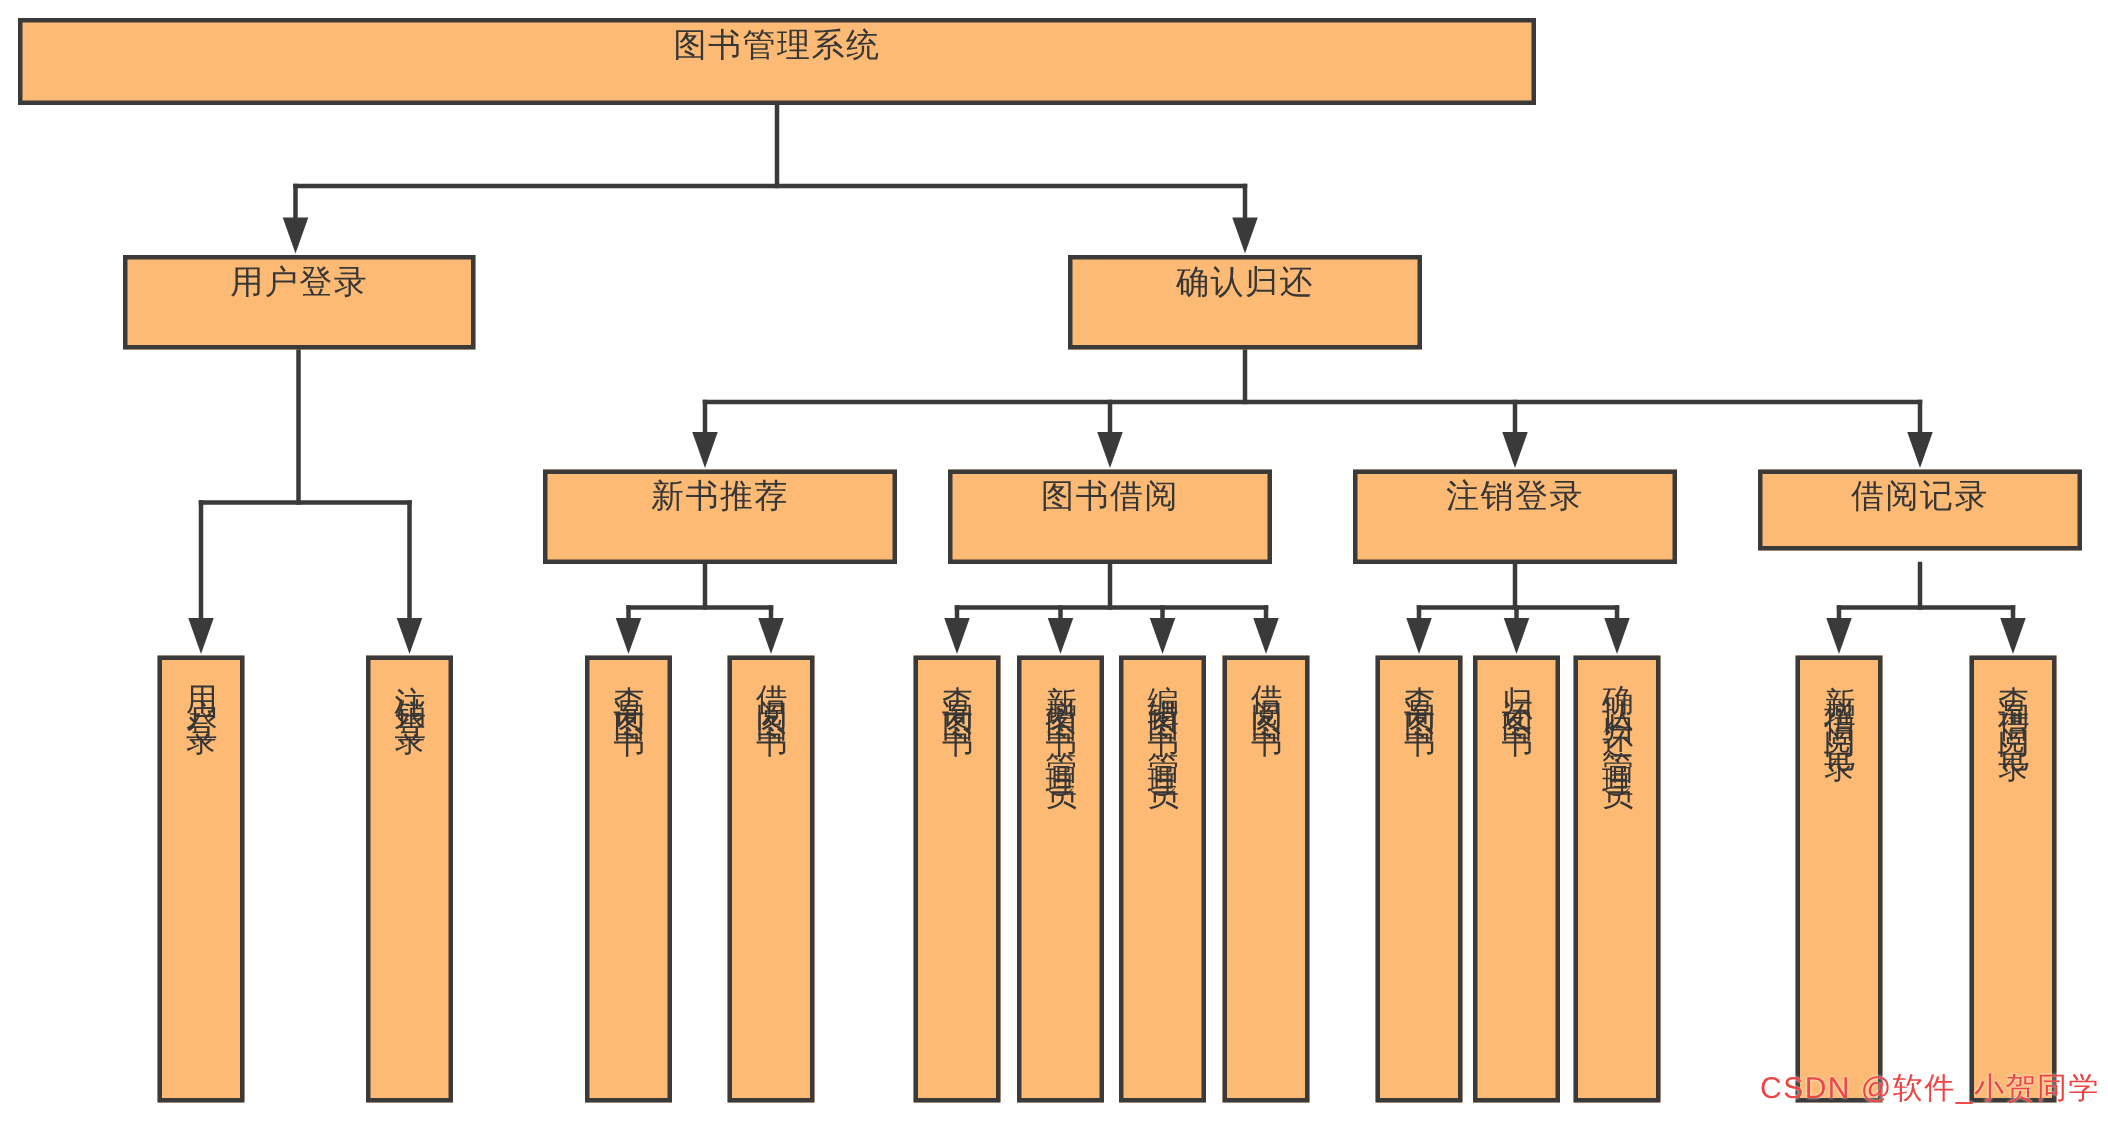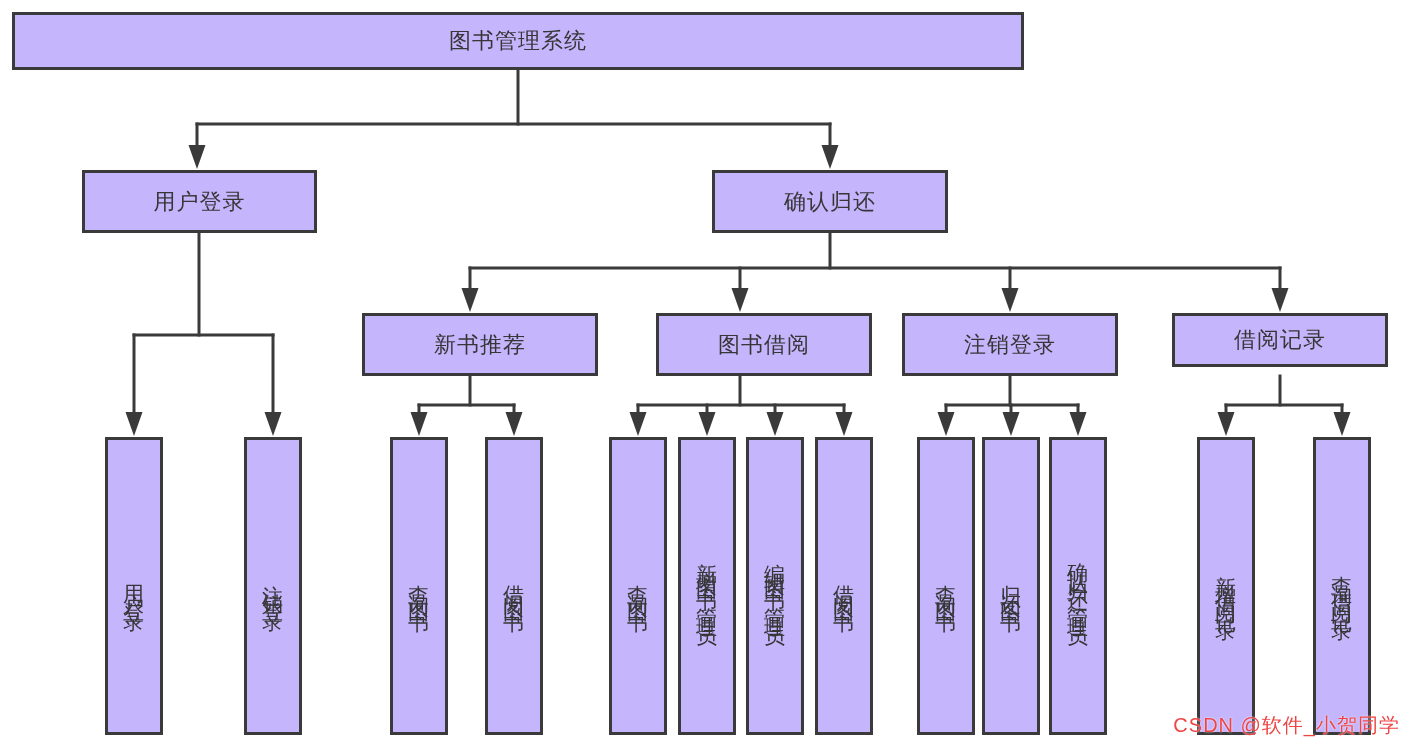--- a/index.html
+++ b/index.html
@@ -6,22 +6,22 @@
   .canvas{
     position:relative;
     width:1405px;height:747px;
     background:#ffffff;
     font-family:"Liberation Sans","DejaVu Sans",sans-serif;
     overflow:hidden;
   }
   svg.connectors{position:absolute;left:0;top:0;z-index:0;}
   .node{
     position:absolute;box-sizing:border-box;
-    background:#c4b5fd;border:3px solid #3a3a3a;
-    display:flex;align-items:center;justify-content:center;
+    background:#fdba74;border:3px solid #3a3a3a;
+    display:flex;justify-content:center;
     color:#363636;z-index:1;
   }
   .h-node span{font-size:22px;letter-spacing:1px;white-space:nowrap;}
   .v-node span{
     writing-mode:vertical-rl;text-orientation:mixed;
     font-size:21px;letter-spacing:9px;line-height:1;
   }
   .watermark{
     position:absolute;top:712px;right:5px;z-index:3;
     font-size:20px;color:#ef4444;letter-spacing:1px;
@@ -95,21 +95,21 @@
   <div class="node h-node" style="left:82px;top:170px;width:235px;height:63px;">
     <span>用户登录</span>
   </div>
   <div class="node h-node" style="left:712px;top:170px;width:236px;height:63px;">
     <span>确认归还</span>
   </div>
 
   <div class="node h-node" style="left:362px;top:313px;width:236px;height:63px;">
     <span>新书推荐</span>
   </div>
-  <div class="node h-node" style="left:632px;top:313px;width:216px;height:63px;margin-left:24px;">
+  <div class="node h-node" style="left:632px;top:313px;width:216px;height:63px;">
     <span>图书借阅</span>
   </div>
   <div class="node h-node" style="left:902px;top:313px;width:216px;height:63px;">
     <span>注销登录</span>
   </div>
   <div class="node h-node" style="left:1172px;top:313px;width:216px;height:54px;">
     <span>借阅记录</span>
   </div>
 
   <div class="node v-node" style="left:105px;top:437px;width:58px;height:298px;">

